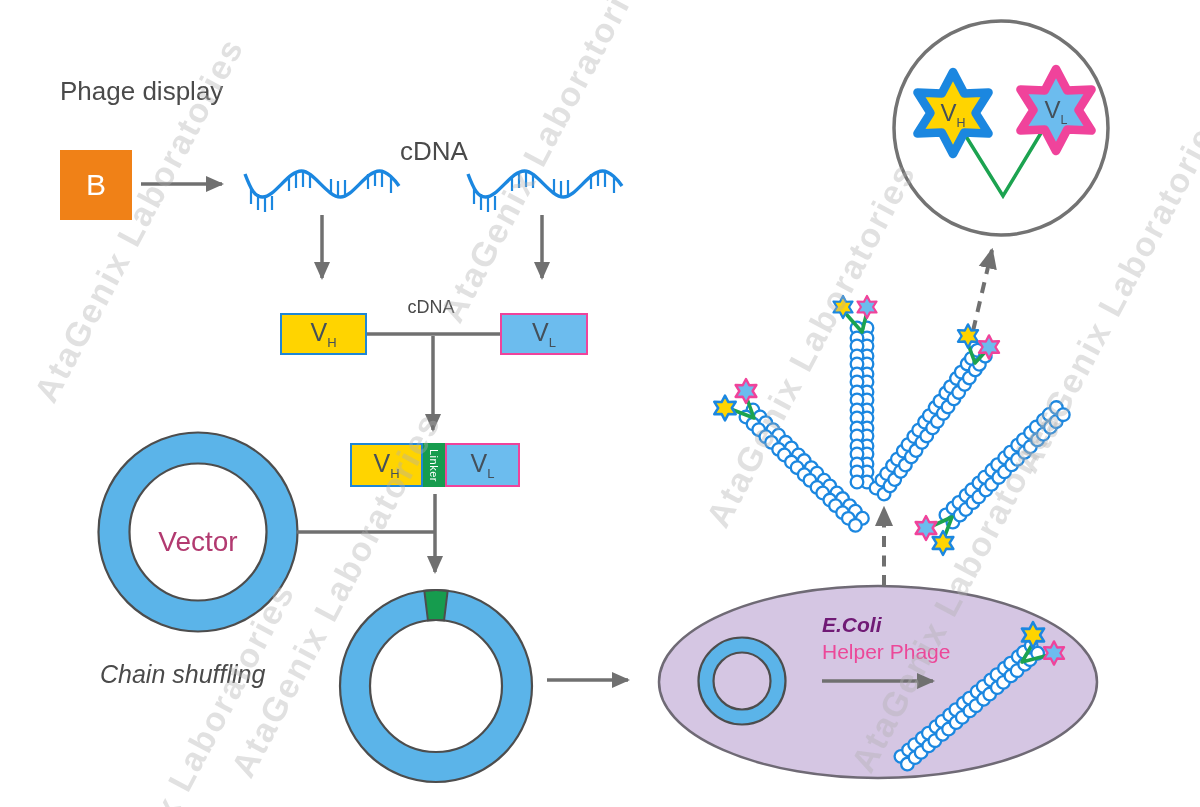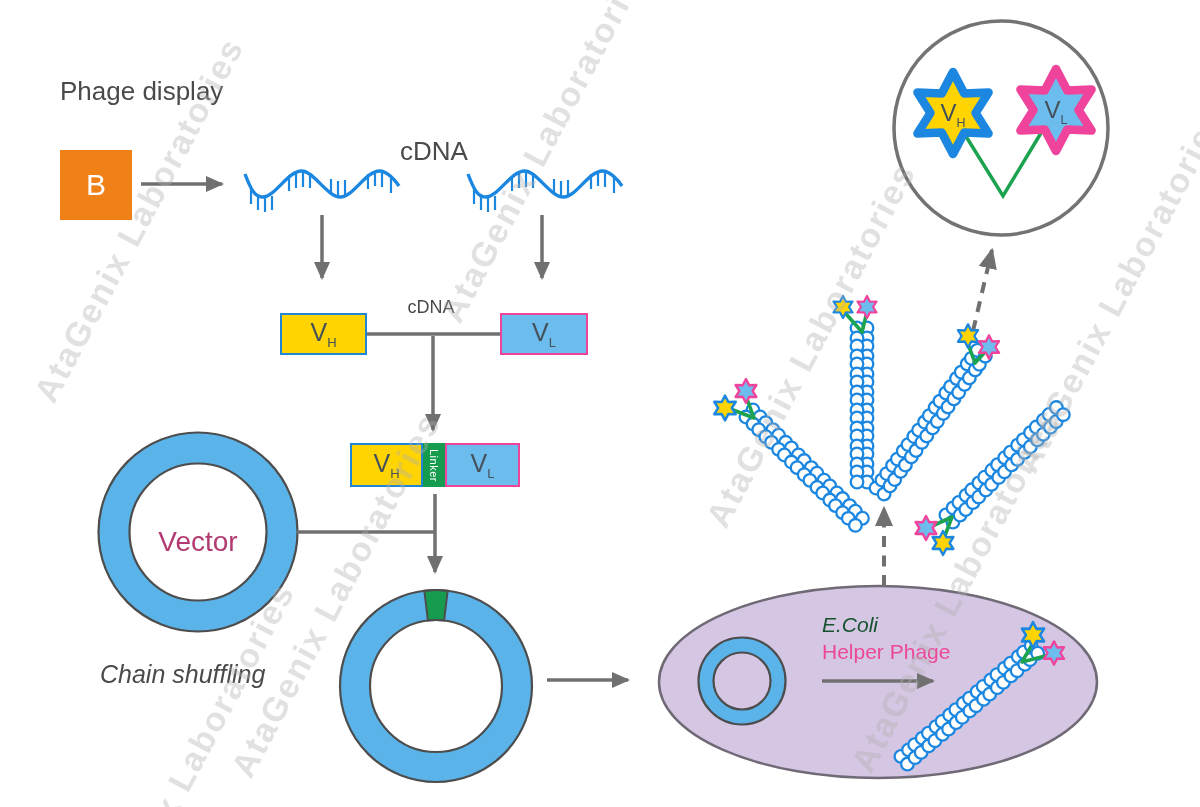--- a/index.html
+++ b/index.html
@@ -25,21 +25,21 @@
   .vl-box { left:500px; top:313px; width:88px; background:#6CBCEE; border:2.5px solid #F0439B; }
   sub { font-size:0.52em; }
   .construct { position:absolute; left:350px; top:443px; height:44px; display:flex; }
   .construct .seg { height:44px; display:flex; align-items:center; justify-content:center; font-size:25px; color:#44505a; }
   .seg-vh { width:73px; background:#FFD400; border:2.5px solid #1F86D6; }
   .seg-linker { width:22px; background:#169C4E; }
   .seg-linker span { writing-mode:vertical-rl; font-size:11px; color:#ffffff; letter-spacing:0.5px; }
   .seg-vl { width:75px; background:#6CBCEE; border:2.5px solid #F0439B; }
   .vector-lbl { left:198px; top:514px; font-size:28px; color:#B23A70;margin-top:12px; }
   .chain-lbl { left:100px; top:660px; font-size:25px;font-style:italic; }
-  .ecoli-lbl { left:822px; top:613px; font-size:21px; font-style:italic; font-weight:400; color:#14532d; }
+  .ecoli-lbl { left:822px; top:613px; font-size:21px; font-style:italic; font-weight:700; color:#701a75; }
   .helper-lbl { left:822px; top:640px; font-size:21px; font-weight:400; color:#ec4899; }
   .star-lbl { font-size:24px; color:#44505a; }
   .mrna-lbl { left:434px; top:136px; font-size:26px; }
   .cdna-lbl { left:431px; top:297px; font-size:18px; }
   .wm {
     position:absolute; transform:translate(-50%,-50%) rotate(-62deg);
     font-size:34px; font-weight:bold; letter-spacing:2px;
     color:rgba(175,175,175,0.38); white-space:nowrap; pointer-events:none;
   }
 </style>

